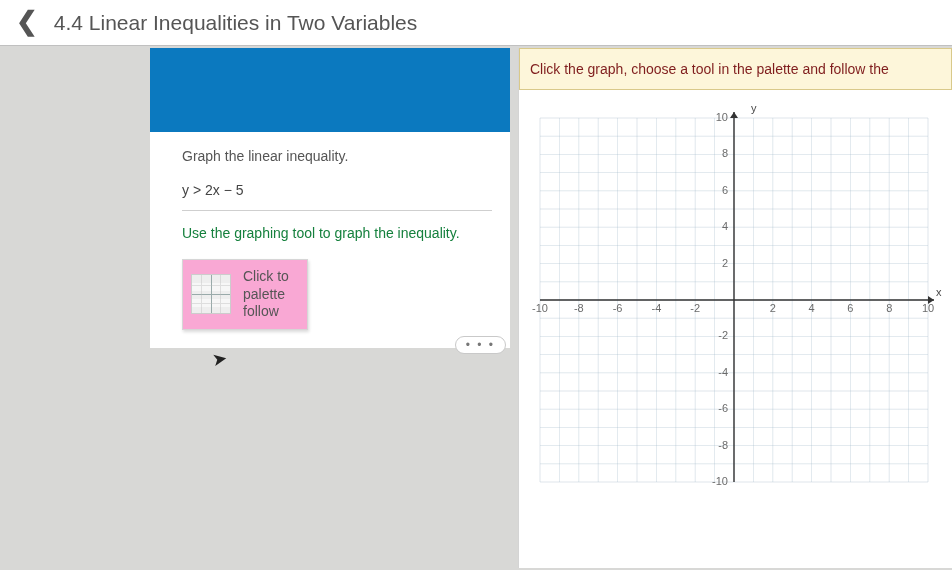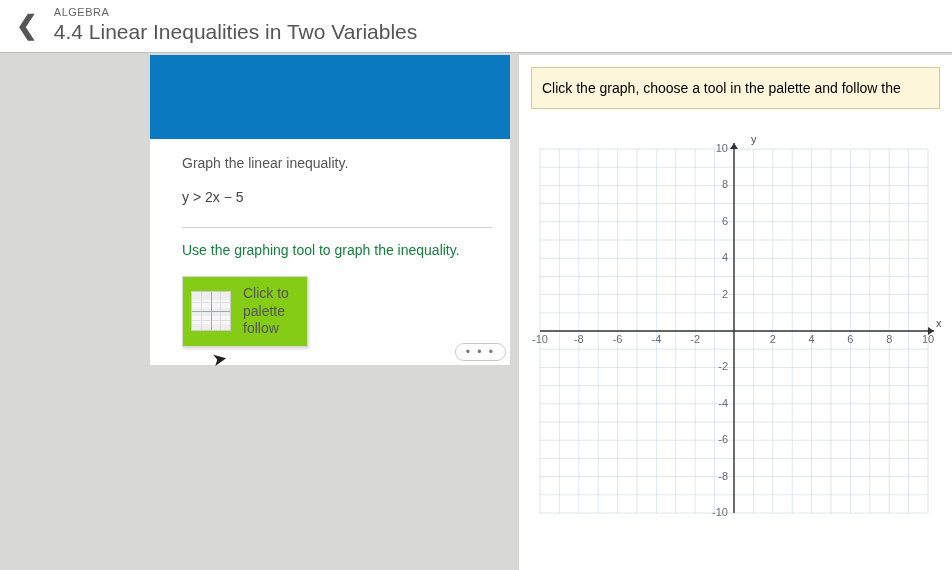--- a/index.html
+++ b/index.html
@@ -56,21 +56,21 @@
       height: 84px;
       width: 100%;
     }
     .left-body {
       background: #fff;
       padding: 16px 18px 18px 18px;
       color: #555;
       font-size: 14px;
     }
     .prompt-line { margin-bottom: 18px; color:#555; }
-    .inequality { margin-bottom: 22px; font-size: 14px; color:#444; }
+    .inequality { margin-bottom: 12px; font-size: 14px; color:#444; }
     .divider {
       border: none;
       border-top: 1px solid #cfcfcf;
       margin: 0 0 14px 0;
       position: relative;
     }
     .dots-btn {
       position: absolute;
       right: 4px;
       top: 204px;
@@ -83,21 +83,21 @@
       cursor: pointer;
       letter-spacing: 2px;
       line-height: 16px;
     }
     .left-body-wrap{ position: relative; padding-left: 32px; }
     .instruction { margin: 14px 0 18px 0; color:#15803d; }
     .enlarge-card {
       display: inline-flex;
       align-items: center;
       gap: 12px;
-      background: #84cc16;
+      background: #f9a8d4;
       border: 1px solid #d6d6d6;
       padding: 8px 18px 8px 8px;
       cursor: pointer;
       box-shadow: 1px 2px 3px rgba(0,0,0,0.15);
     }
     .enlarge-thumb {
       width: 40px; height: 40px;
       background:
         linear-gradient(#9aa 0 0) center/1px 100% no-repeat,
         linear-gradient(#9aa 0 0) center/100% 1px no-repeat,
@@ -129,43 +129,42 @@
     .right-panel {
       flex: 1;
       background: #fff;
       display: flex;
       flex-direction: column;
       border-left: 1px solid #d4d4d4;
     }
     .hint-bar {
       background: #fdf6da;
       border: 1px solid #d9c98a;
-      color: #000000;
+      color: #7f1d1d;
       font-size: 14px;
       padding: 12px 10px;
-      margin: 12px;
+      margin: 0;
     }
     .graph-wrap {
       flex:1;
       display:flex;
       align-items:flex-start;
       justify-content:center;
       padding: 10px 0 0 0;
     }
     svg.graph { width: 420px; height: 400px; }
     .tick-label { font-size: 11px; fill: #6b6b6b; }
     .axis-label { font-size: 11px; fill: #4a4a4a; }
   </style>
 </head>
 <body>
 
 <div class="header">
   <div class="back-arrow">❮</div>
   <div class="header-text">
-    <div class="subject">ALGEBRA</div>
     <div class="section-title">4.4 Linear Inequalities in Two Variables</div>
   </div>
 </div>
 
 <div class="content-row">
   <div class="left-spacer"></div>
 
   <div class="left-panel">
     <div class="blue-banner"></div>
     <div class="left-body left-body-wrap">

